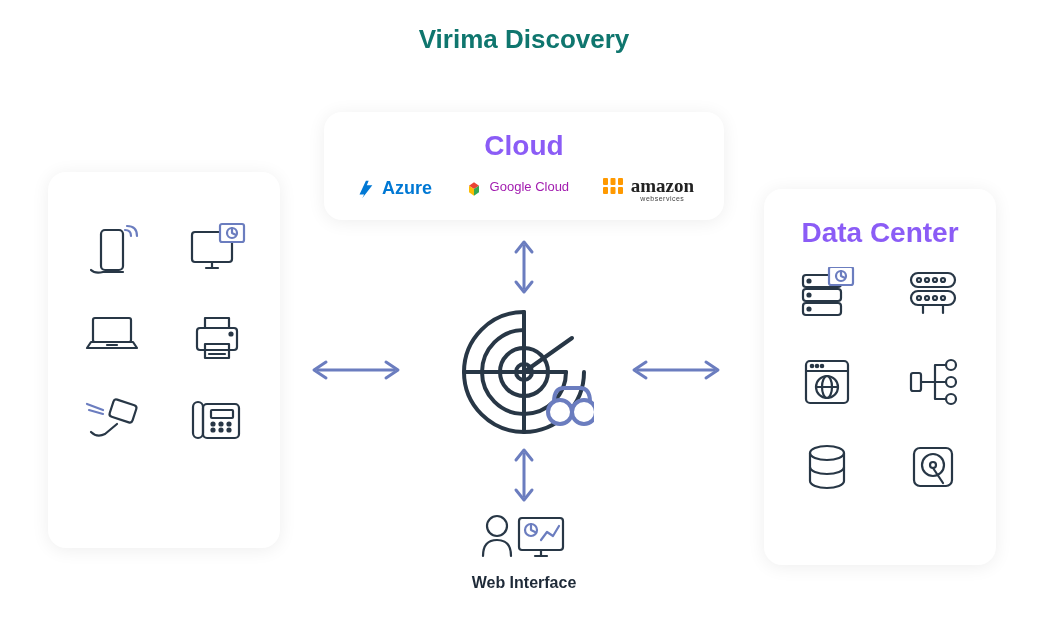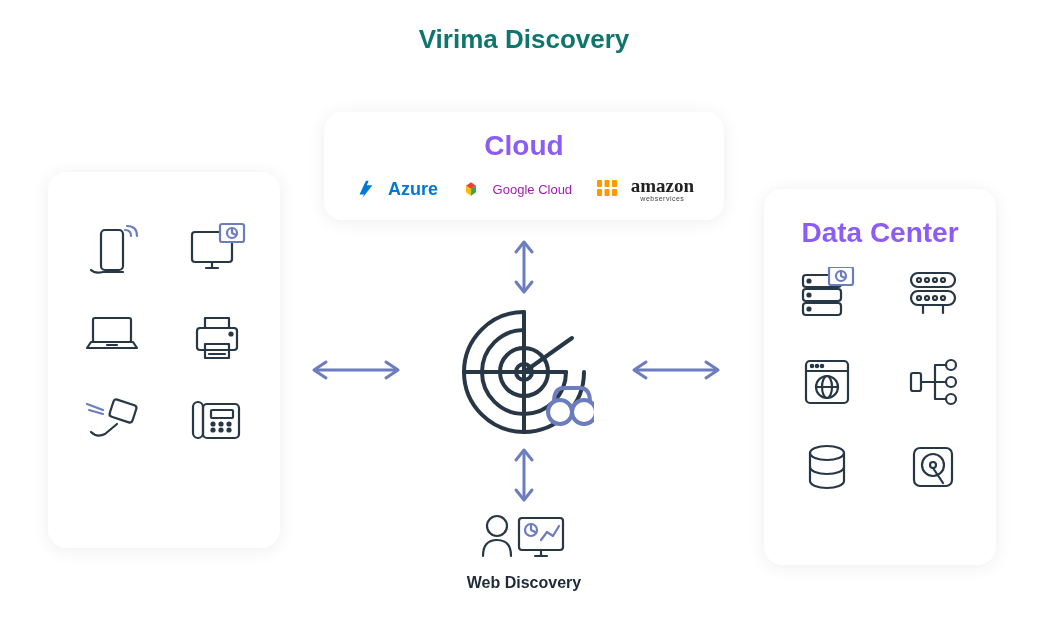--- a/index.html
+++ b/index.html
@@ -35,21 +35,21 @@
     margin-bottom: 14px;
   }
   
   .cloud-panel { top: 112px; left: 324px; width: 400px; height: 108px; }
   .cloud-logos { display: flex; align-items: center; justify-content: space-between; padding: 0 6px; }
   .azure-label { font-weight: 600; color: #0078D4; font-size: 18px; }
   .gcp-label { font-weight: 400; color: #a21caf; font-size: 13px; }
   .aws-stack { display:flex; flex-direction:column; align-items:center; line-height:1; }
   .aws-top { font-family: Georgia, serif; font-weight: 700; color: #222; font-size: 19px; }
   .aws-bot { font-size: 7px; letter-spacing: 0.5px; color: #444; }
-  .logo { display:flex; align-items:center; gap:12px; }
+  .logo { display:flex; gap:6px; }
   
   .edge-panel { top: 172px; left: 48px; width: 232px; height: 376px; padding-top: 28px; }
   .edge-grid { display:grid; grid-template-columns: 1fr 1fr; gap: 34px 26px; justify-items:center; margin-top: 22px; }
   
   .dc-panel { top: 189px; left: 764px; width: 232px; height: 376px; padding-top: 28px; }
   .dc-grid { display:grid; grid-template-columns: 1fr 1fr; gap: 36px 28px; justify-items:center; margin-top: 18px; }
   
   .center { position:absolute; top: 302px; left: 454px; width: 140px; height: 140px; }
   
   .arrow { position:absolute; }
@@ -272,14 +272,14 @@
   <svg style="display:inline-block" width="90" height="52" viewBox="0 0 90 52" class="ico">
     <circle cx="18" cy="14" r="10"></circle>
     <path d="M4 44 Q4 28 18 28 Q32 28 32 44"></path>
     <rect x="40" y="6" width="44" height="32" rx="3"></rect>
     <line x1="56" y1="44" x2="68" y2="44"></line>
       <line x1="62" y1="38" x2="62" y2="44"></line>
     <circle cx="52" cy="18" r="6" stroke="#6B7DBF"></circle>
       <path d="M52 18 L52 12 M52 18 L56 20" stroke="#6B7DBF"></path>
     <path d="M62 28 L68 20 L74 24 L80 14" stroke="#6B7DBF"></path>
   </svg>
-  <div class="web-label">Web Discovery</div>
+  <div class="web-label">Web Interface</div>
 </div>
 
 </body></html>

